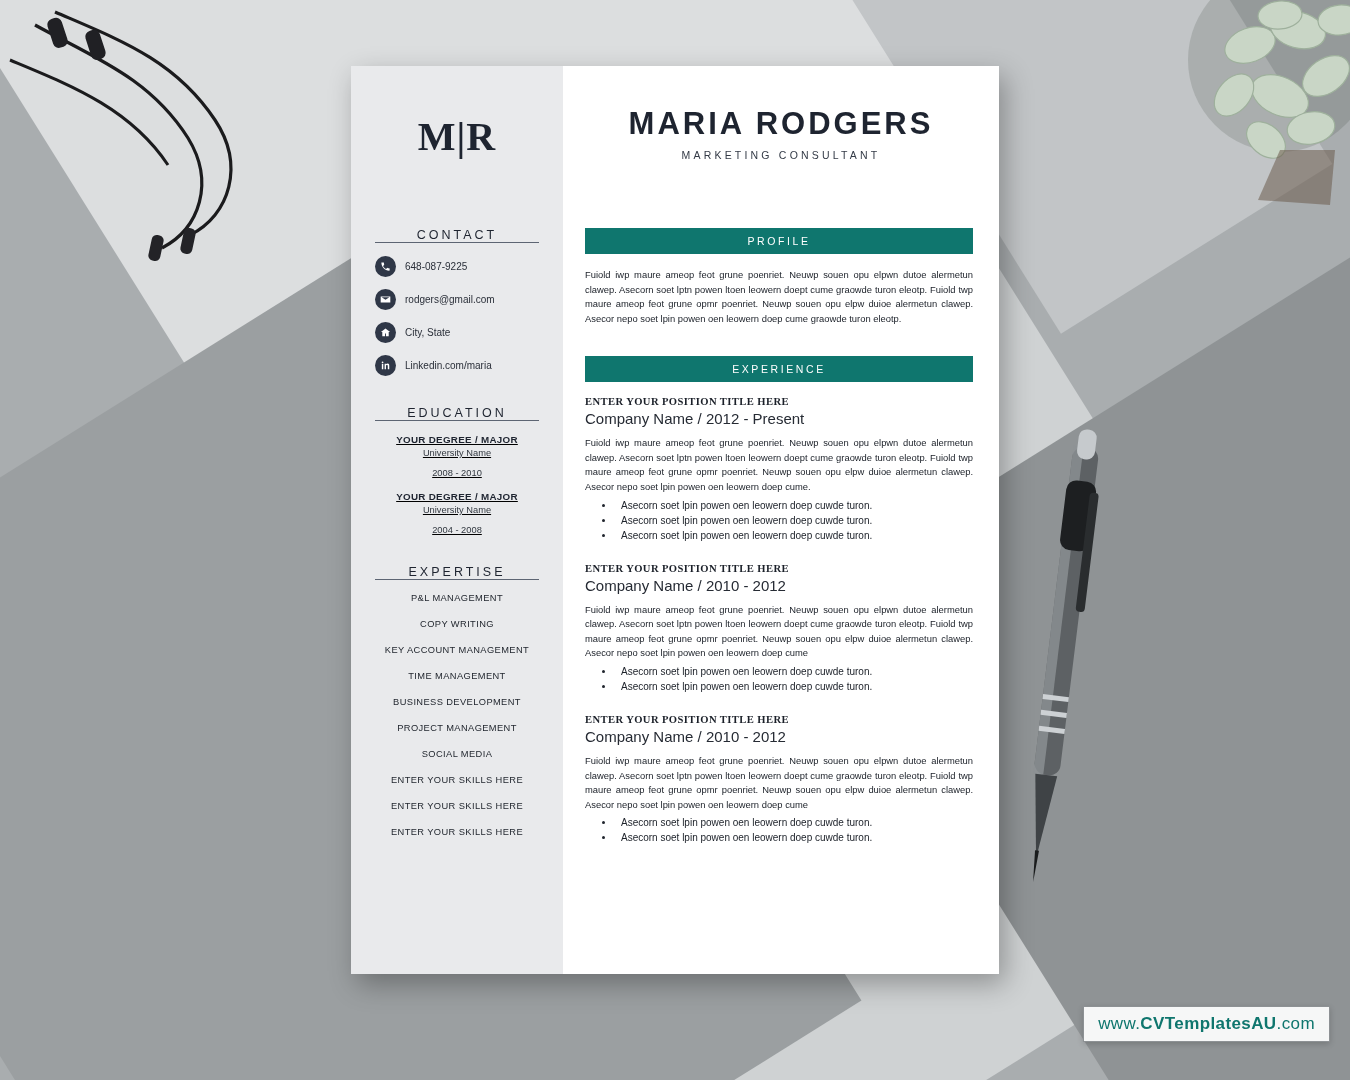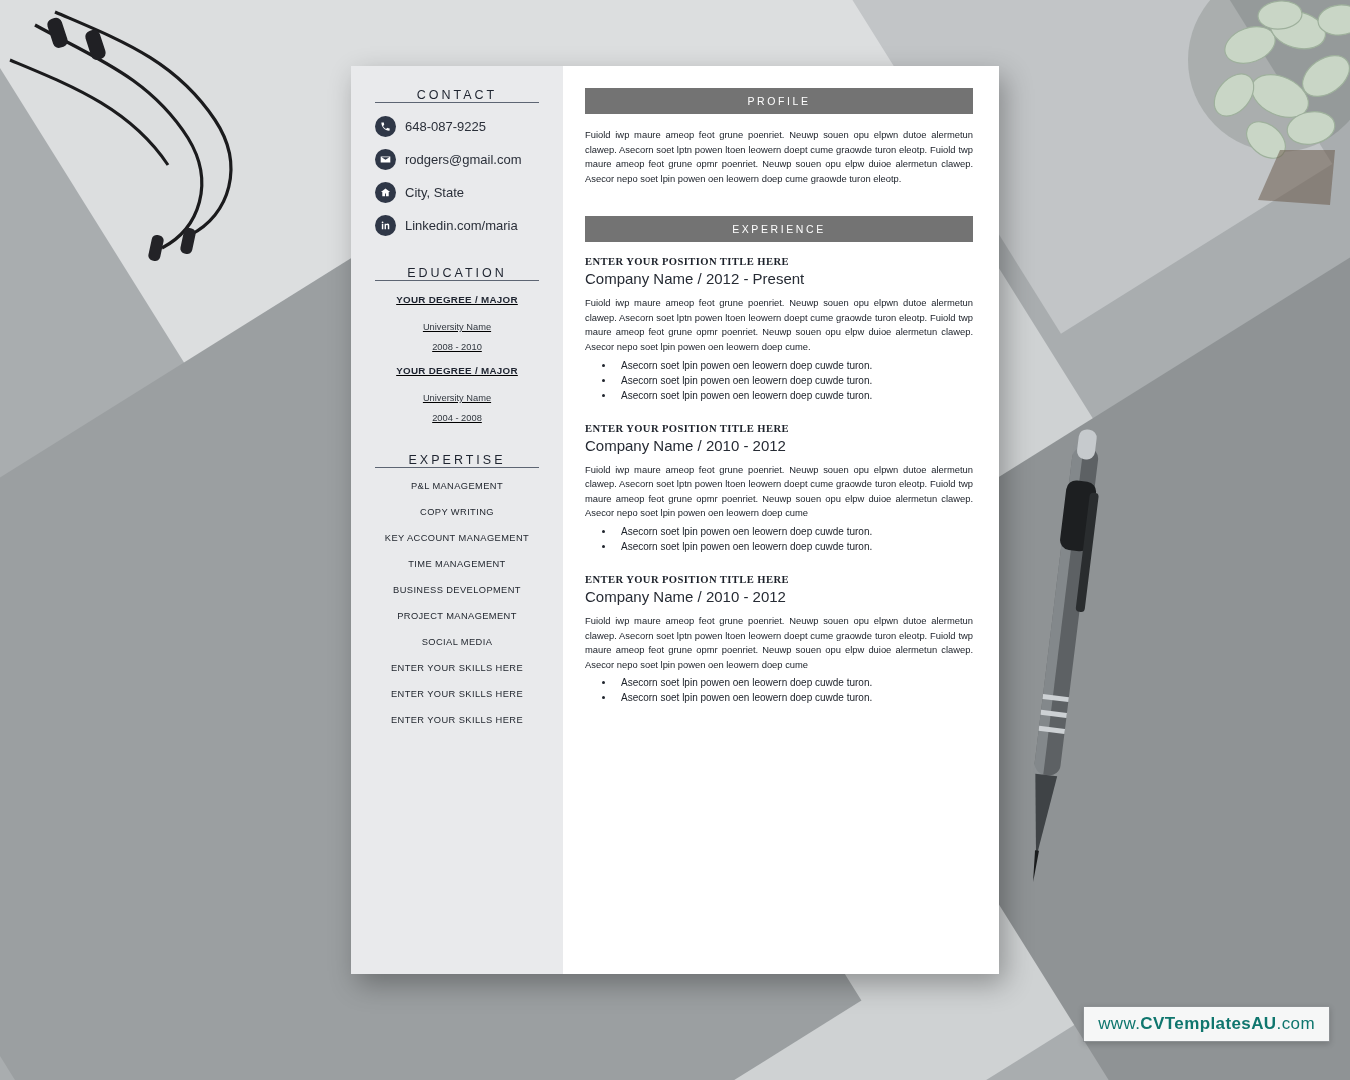--- a/index.html
+++ b/index.html
@@ -205,54 +205,54 @@
     color: #fff;
     display: flex;
     align-items: center;
     justify-content: center;
     font-size: 10px;
     flex: 0 0 auto;
     margin-right: 9px;
   }
   .c-icon svg { display: block; }
   .c-text {
-    font-size: 13px;
+    font-size: 10px;
     color: #2a2f39;
   }
 
   .edu-entry { text-align: center; margin-bottom: 13px; text-decoration: underline; }
   .edu-degree {
     font-size: 9.8px;
     font-weight: 700;
     letter-spacing: 0.3px;
     color: #1e2430;
   }
   .edu-school {
     font-size: 9.3px;
     color: #31373f;
-    margin-top: 17px;
+    margin-top: 3px;
   }
   .edu-years {
     font-size: 9.3px;
     color: #31373f;
     margin-top: 10px;
   }
 
   .skill-list { margin: 0; padding: 0; list-style: none; }
   .skill-item {
     text-align: center;
     font-size: 9.3px;
     letter-spacing: 0.4px;
     color: #22272f;
     margin-bottom: 16px;
   }
 
   
   .bar {
-    background: #737373;
+    background: #0f766e;
     color: #ffffff;
     text-align: center;
     font-size: 10.5px;
     letter-spacing: 2.6px;
     padding: 7px 0 7px 0;
     margin-bottom: 14px;
   }
   .bar.second { margin-top: 30px; }
 
   .para {
@@ -351,20 +351,29 @@
     <rect x="26" y="292" width="26" height="5" fill="#cdd1d4"></rect>
     <rect x="26" y="308" width="26" height="5" fill="#cdd1d4"></rect>
     <path d="M28 356 L39 440 L50 356 Z" fill="#3f4346"></path>
     <path d="M37 432 L39 464 L41 432 Z" fill="#1a1c1d"></path>
   </svg>
 </div>
 
 <div class="page">
   <div class="page-inner">
 
+    <div class="header">
+      <div class="header-left">
+        <div class="monogram">M|R</div>
+      </div>
+      <div class="header-right">
+        <div class="full-name">MARIA RODGERS</div>
+        <div class="job-title">MARKETING CONSULTANT</div>
+      </div>
+    </div>
 
     <div class="body">
 
       <div class="sidebar">
 
         <div class="side-title">CONTACT</div>
         <ul class="contact-list">
           <li class="contact-item">
             <span class="c-icon">
               <svg width="11" height="11" viewBox="0 0 24 24" fill="#fff">

